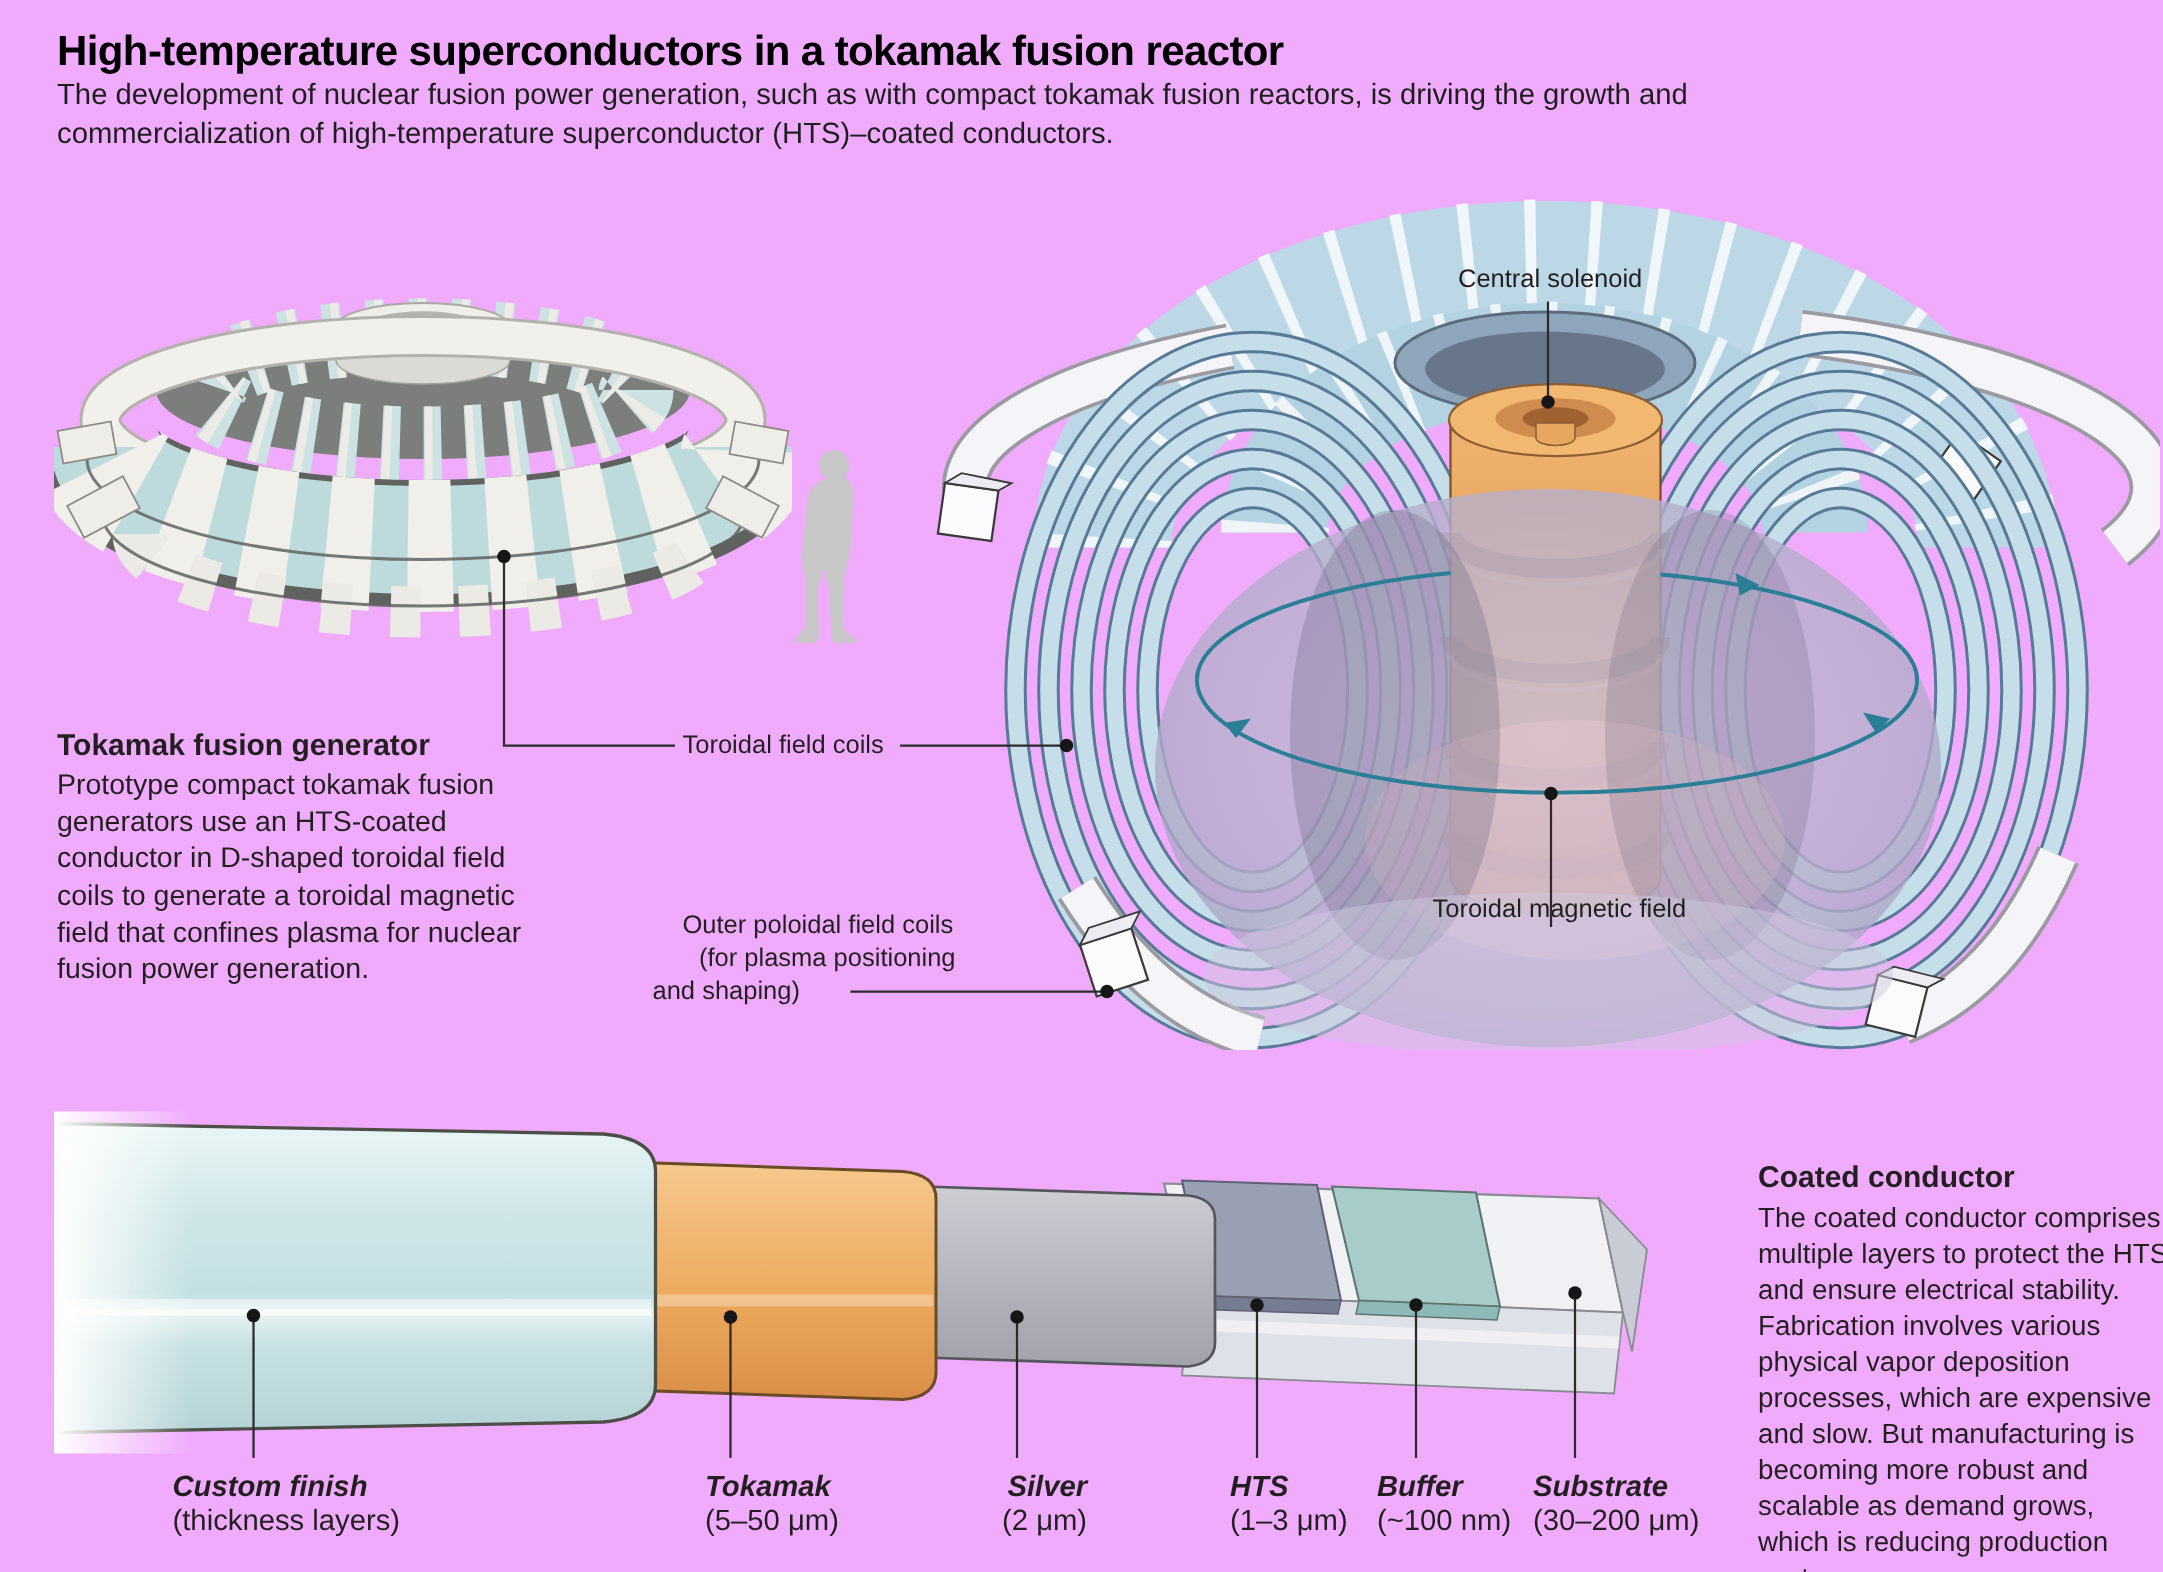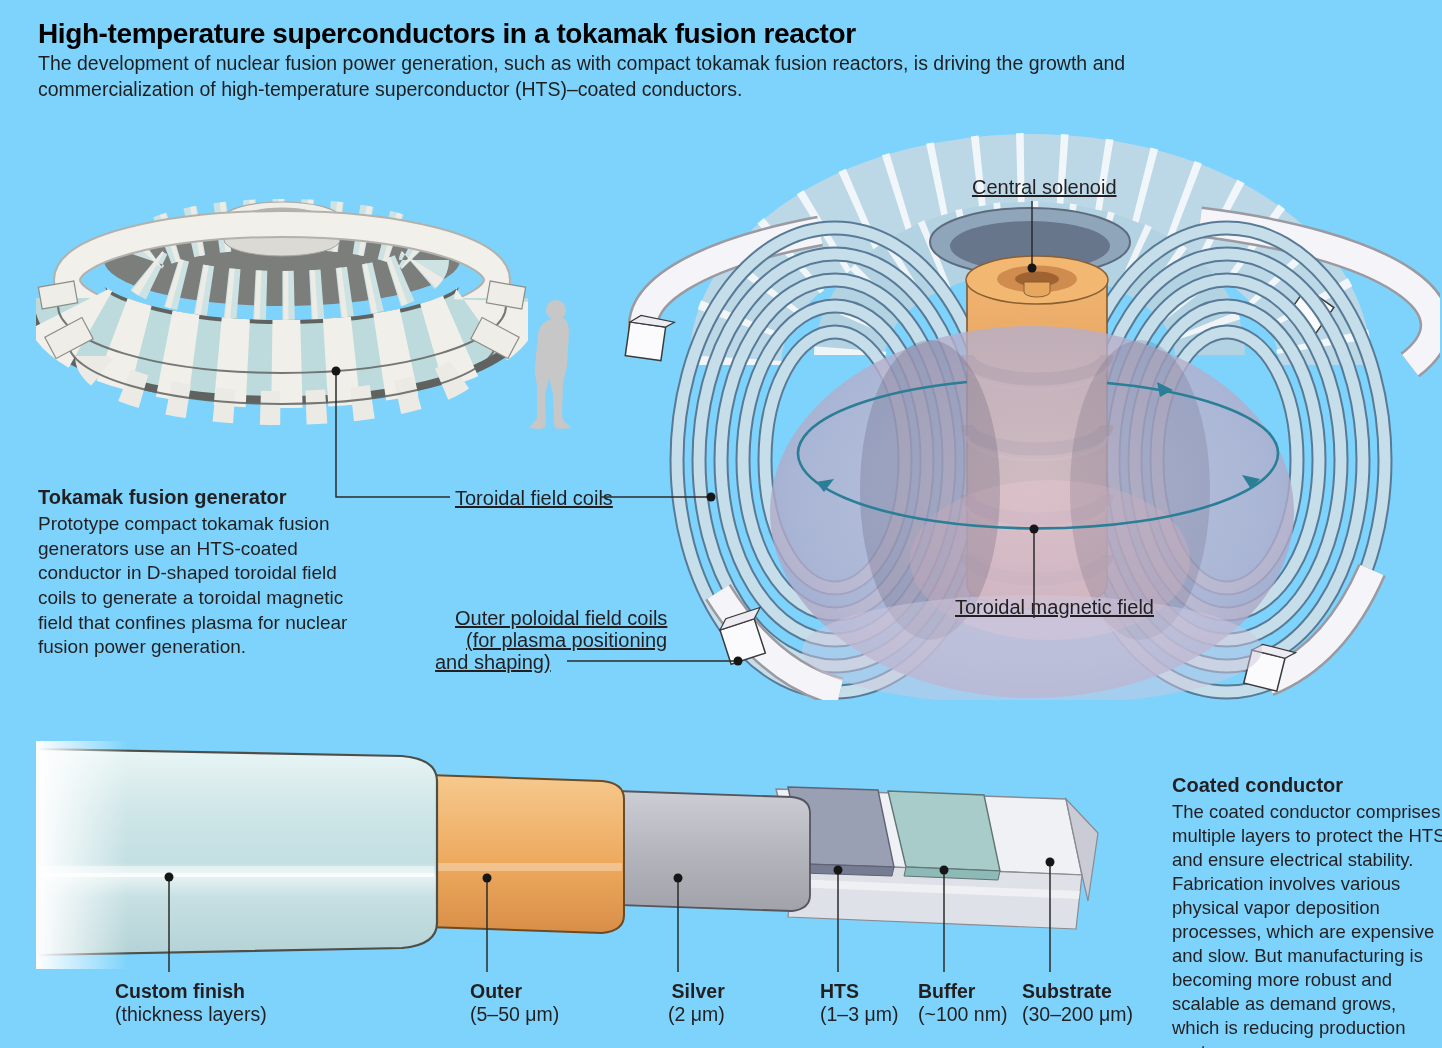--- a/index.html
+++ b/index.html
@@ -1,25 +1,25 @@
 <!DOCTYPE html>
 <html><head>
 <meta charset="utf-8">
 <style>
   html,body{margin:0;padding:0;background:#ffffff;}
-  .page{position:relative;width:1442px;height:1048px;background:#7dd3fc;overflow:hidden;
+  .page{position:relative;width:1442px;height:1048px;background:#f0abfc;overflow:hidden;
         font-family:"Liberation Sans", sans-serif;color:#231f20;}
   .abs{position:absolute;}
   h1{margin:0;font-size:28px;font-weight:bold;letter-spacing:-0.4px;color:#000;}
   .sub{font-size:19.5px;line-height:1.34;color:#1e1e1e;width:1215px;}
   .blk h3{margin:0 0 3px 0;font-size:20px;font-weight:bold;}
   .blk p{margin:0;font-size:19px;line-height:1.3;}
-  .lbl{position:absolute;font-size:20px;color:#231f20;white-space:nowrap;text-decoration:underline;}
+  .lbl{position:absolute;font-size:17px;color:#231f20;white-space:nowrap;}
   .clabel{position:absolute;top:980px;font-size:19.5px;line-height:1.2;}
-  .clabel b{display:block;}
+  .clabel b{display:block;font-style:italic;}
   svg{display:block;}
   .overlay{pointer-events:none;z-index:6;}
 </style>
 </head>
 <body>
 
 <div class="page">
 
   <div class="abs" style="left:38px;top:18px;">
     <h1>High-temperature superconductors in a tokamak fusion reactor</h1>
@@ -262,21 +262,21 @@
   <div class="abs blk" style="left:1172px;top:774px;width:276px;">
     <h3>Coated conductor</h3>
     <p style="font-size:18.5px;">The coated conductor comprises multiple layers to protect the HTS and ensure electrical stability. Fabrication involves various physical vapor deposition processes, which are expensive and slow. But manufacturing is becoming more robust and scalable as demand grows, which is reducing production cost.</p>
   </div>
 
   <div class="clabel" style="left:115px;">
     <b>Custom finish</b>
     <span>(thickness layers)</span>
   </div>
   <div class="clabel" style="left:470px;">
-    <b>Outer</b>
+    <b>Tokamak</b>
     <span>(5–50 μm)</span>
   </div>
   <div class="clabel" style="left:668px;text-align:right;">
     <b>Silver</b>
     <span>(2 μm)</span>
   </div>
   <div class="clabel" style="left:820px;">
     <b>HTS</b>
     <span>(1–3 μm)</span>
   </div>

